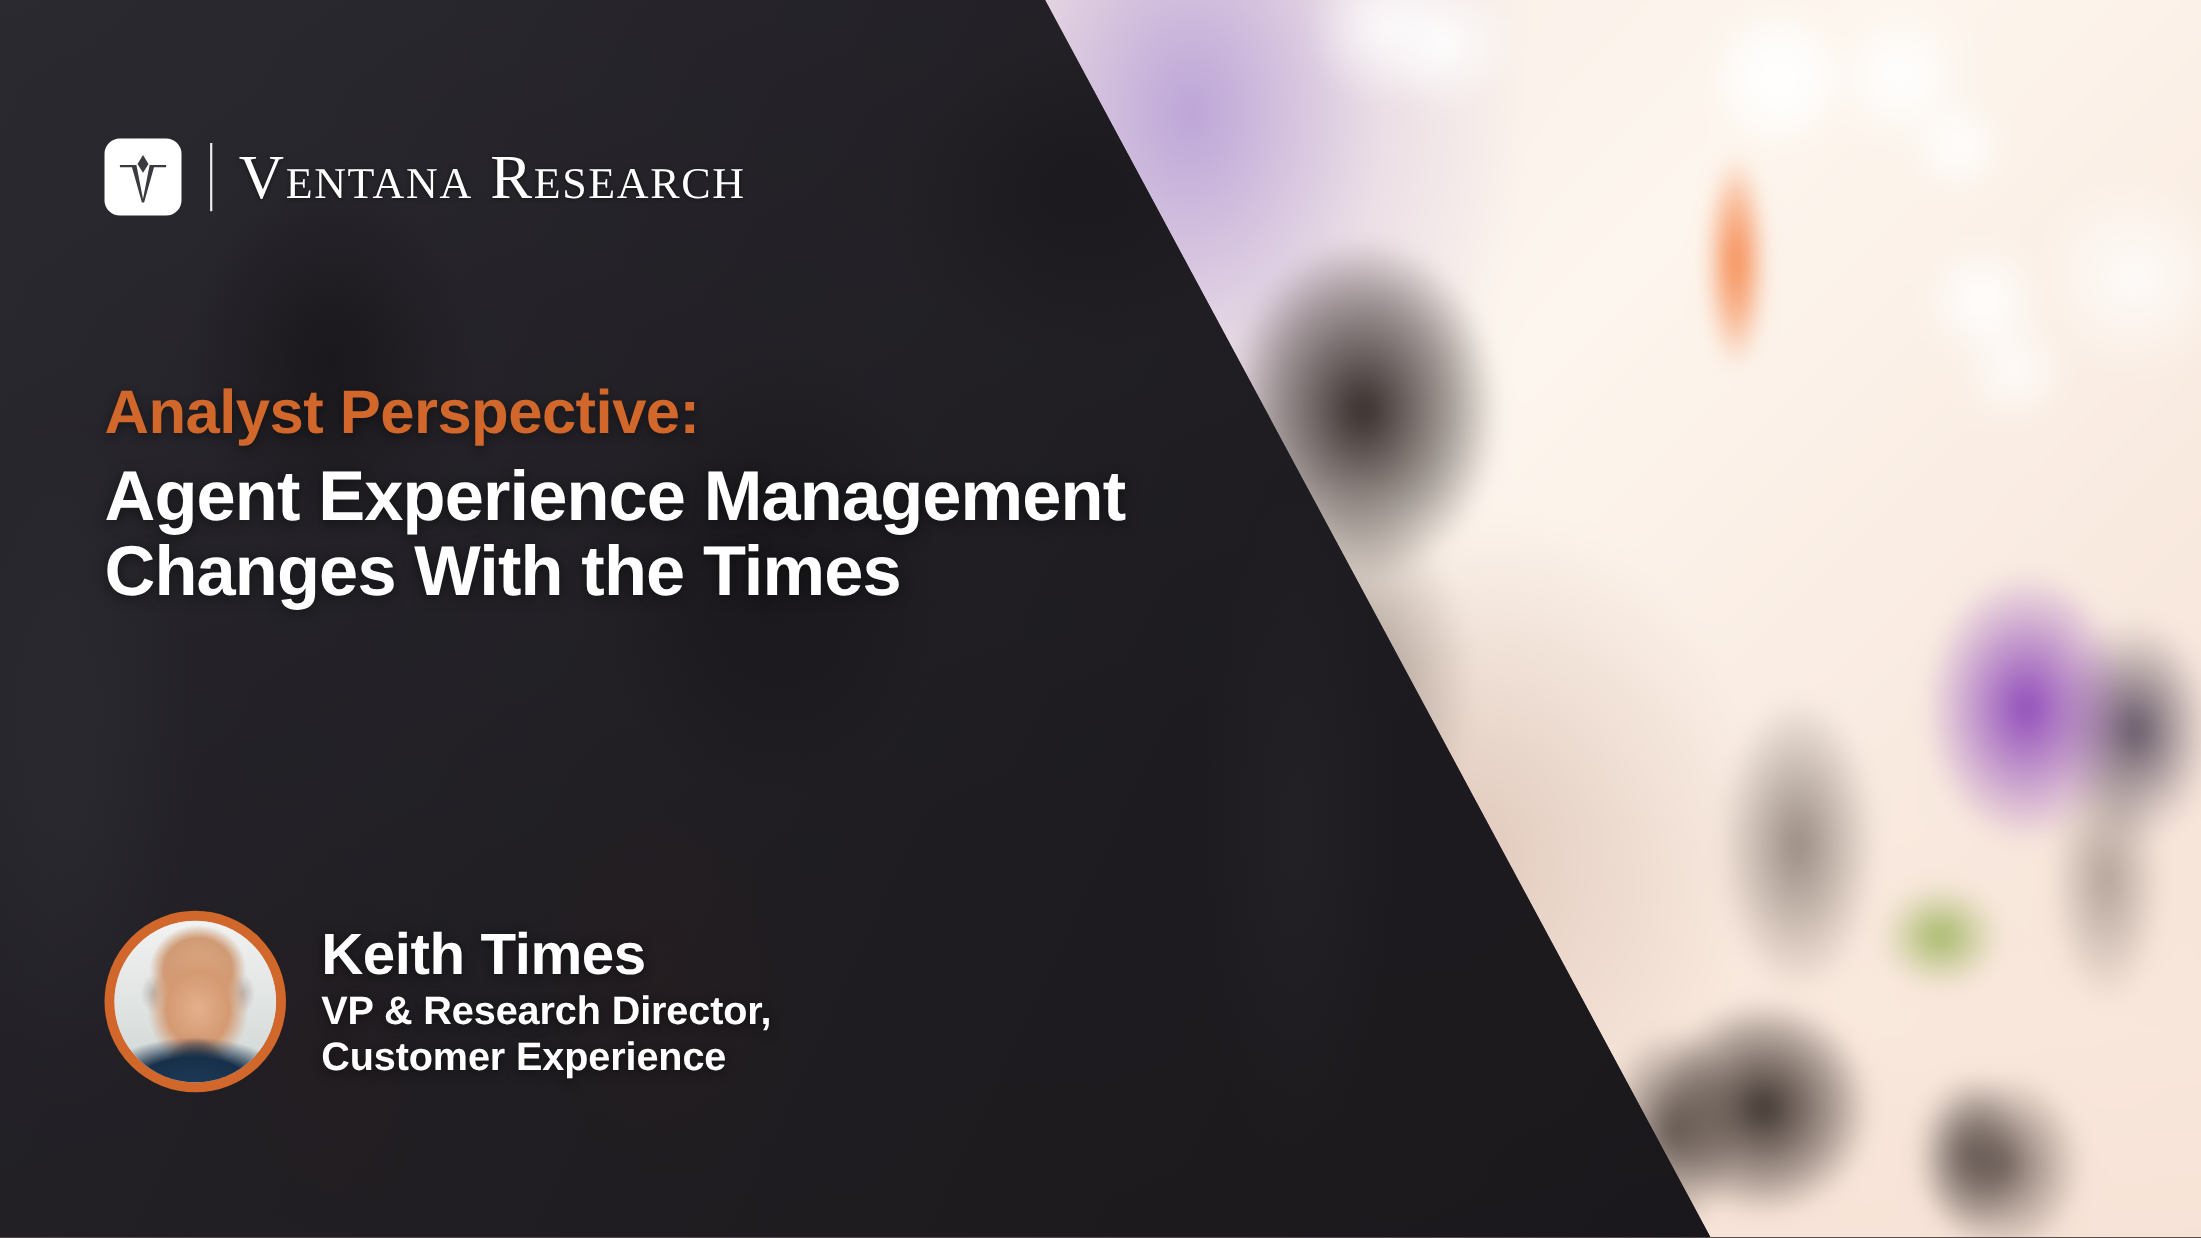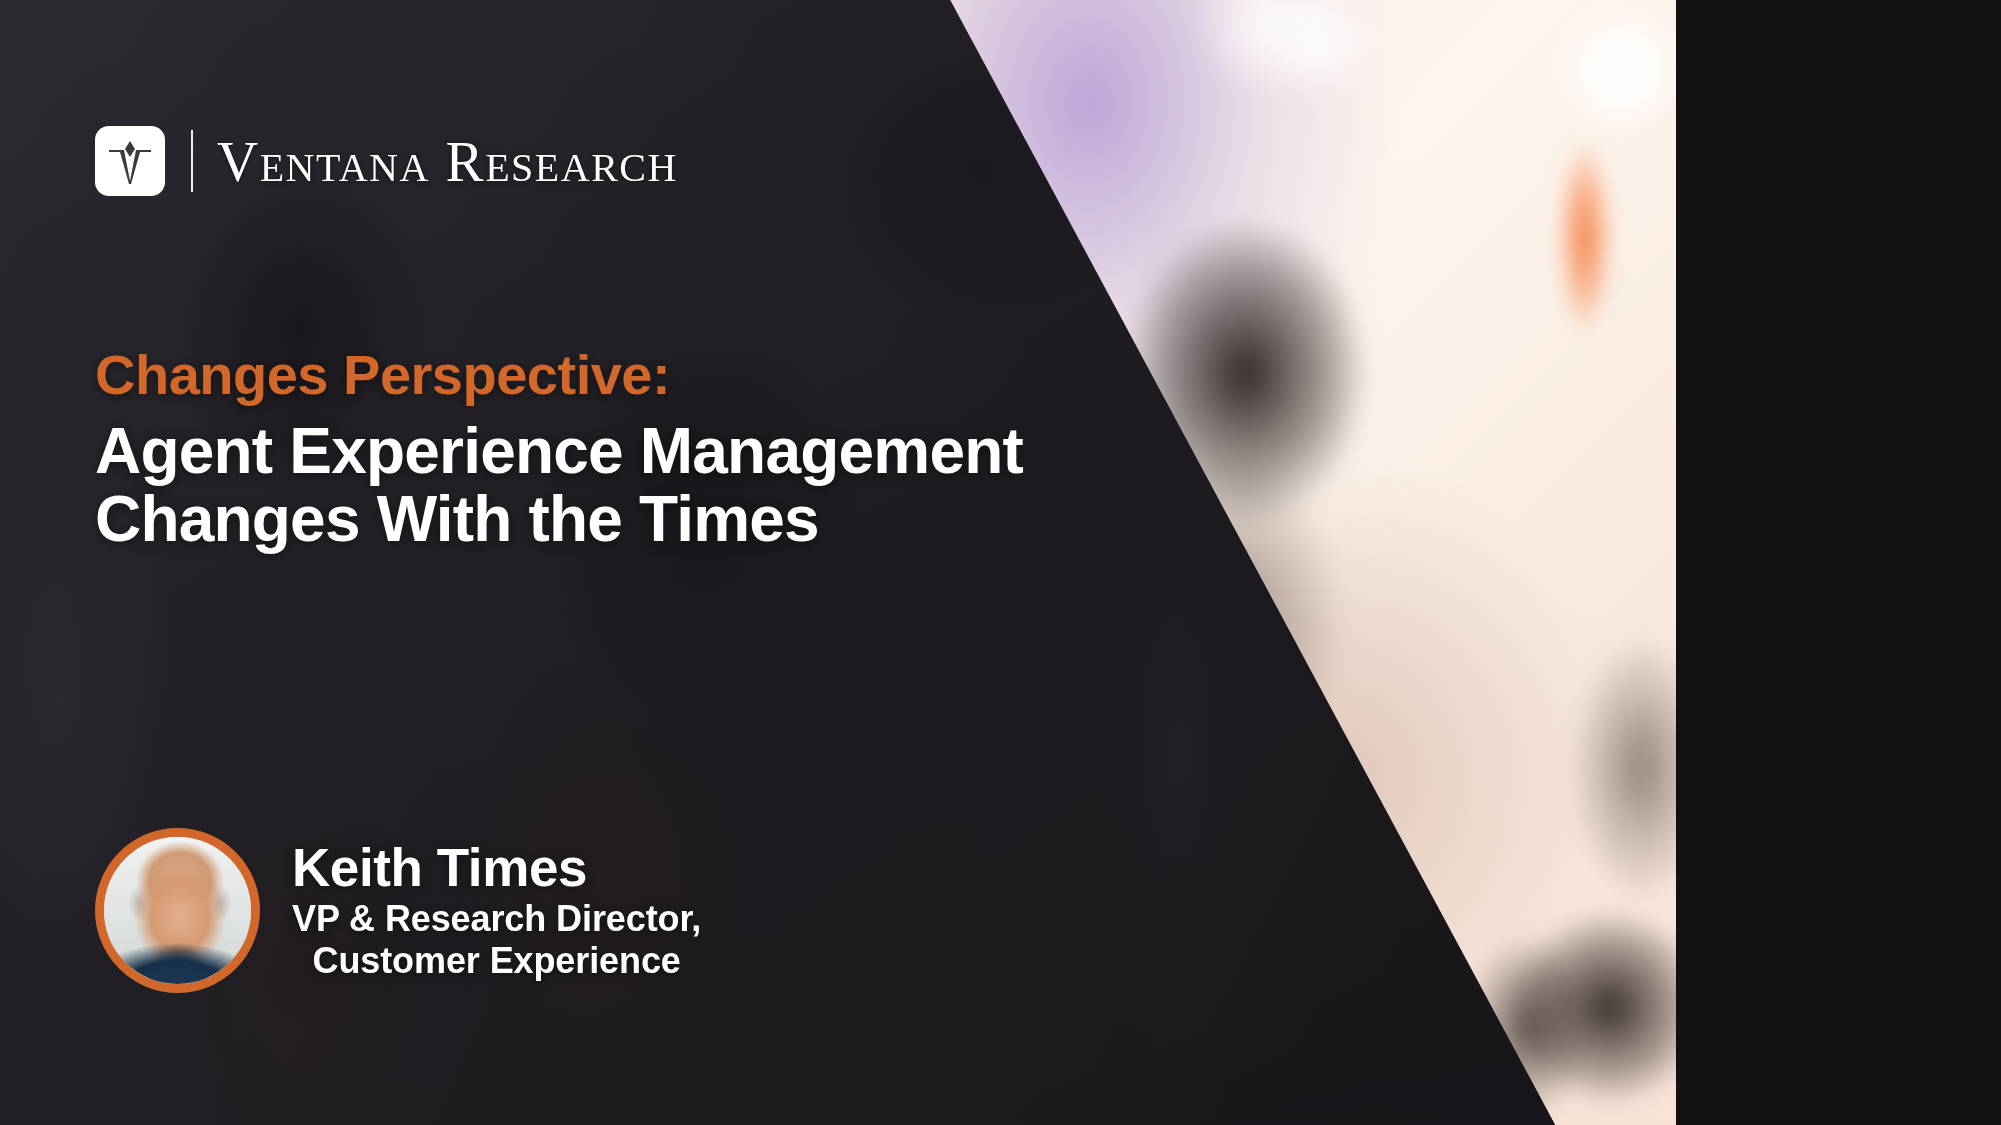--- a/index.html
+++ b/index.html
@@ -2,21 +2,21 @@
 <html><head>
 <meta charset="utf-8">
 <style>
   html, body {
     margin: 0;
     padding: 0;
     background: #111;
   }
   #slide {
     position: relative;
-    width: 1676px;
+    width: 2001px;
     height: 1125px;
     overflow: hidden;
     font-family: "Liberation Sans", sans-serif;
     background: #2c2b31;
   }
 
   
   .photo-right {
     position: absolute;
     inset: 0;
@@ -212,21 +212,20 @@
   }
   .author-title {
     font-size: 36px;
     font-weight: bold;
     color: #ffffff;
     line-height: 1.15;
     letter-spacing: -0.1px;
     margin-top: 2px;
     white-space: pre-line;
     text-shadow: 0 2px 10px rgba(0,0,0,0.5);
-    text-align: center;
   }
 </style>
 </head>
 <body>
 
 <div id="slide">
 
   <div class="photo-right"></div>
   <div class="panel-left"></div>
 
@@ -236,21 +235,21 @@
       <div class="logo-mark">
         <svg width="52" height="52" viewBox="0 0 52 52" aria-hidden="true">
           <path d="M26 6 L31 14 L26 22 L21 14 Z" fill="#3b3a40"></path>
           <path d="M5 15 L20 15 L26 46 L32 15 L47 15 L47 17 L36 17 L27 49 L25 49 L16 17 L5 17 Z" fill="#3b3a40"></path>
         </svg>
       </div>
       <div class="logo-divider"></div>
       <div class="logo-wordmark">Ventana Research</div>
     </div>
 
-    <div class="eyebrow">Changes Perspective:</div>
+    <div class="eyebrow">Analyst Perspective:</div>
 
     <div class="headline">Agent Experience Management Changes With the Times</div>
 
     <div class="author">
       <div class="avatar">
         <div class="avatar-face"></div>
       </div>
       <div class="author-text">
         <div class="author-name">Keith Times</div>
         <div class="author-title">VP &amp; Research Director,

